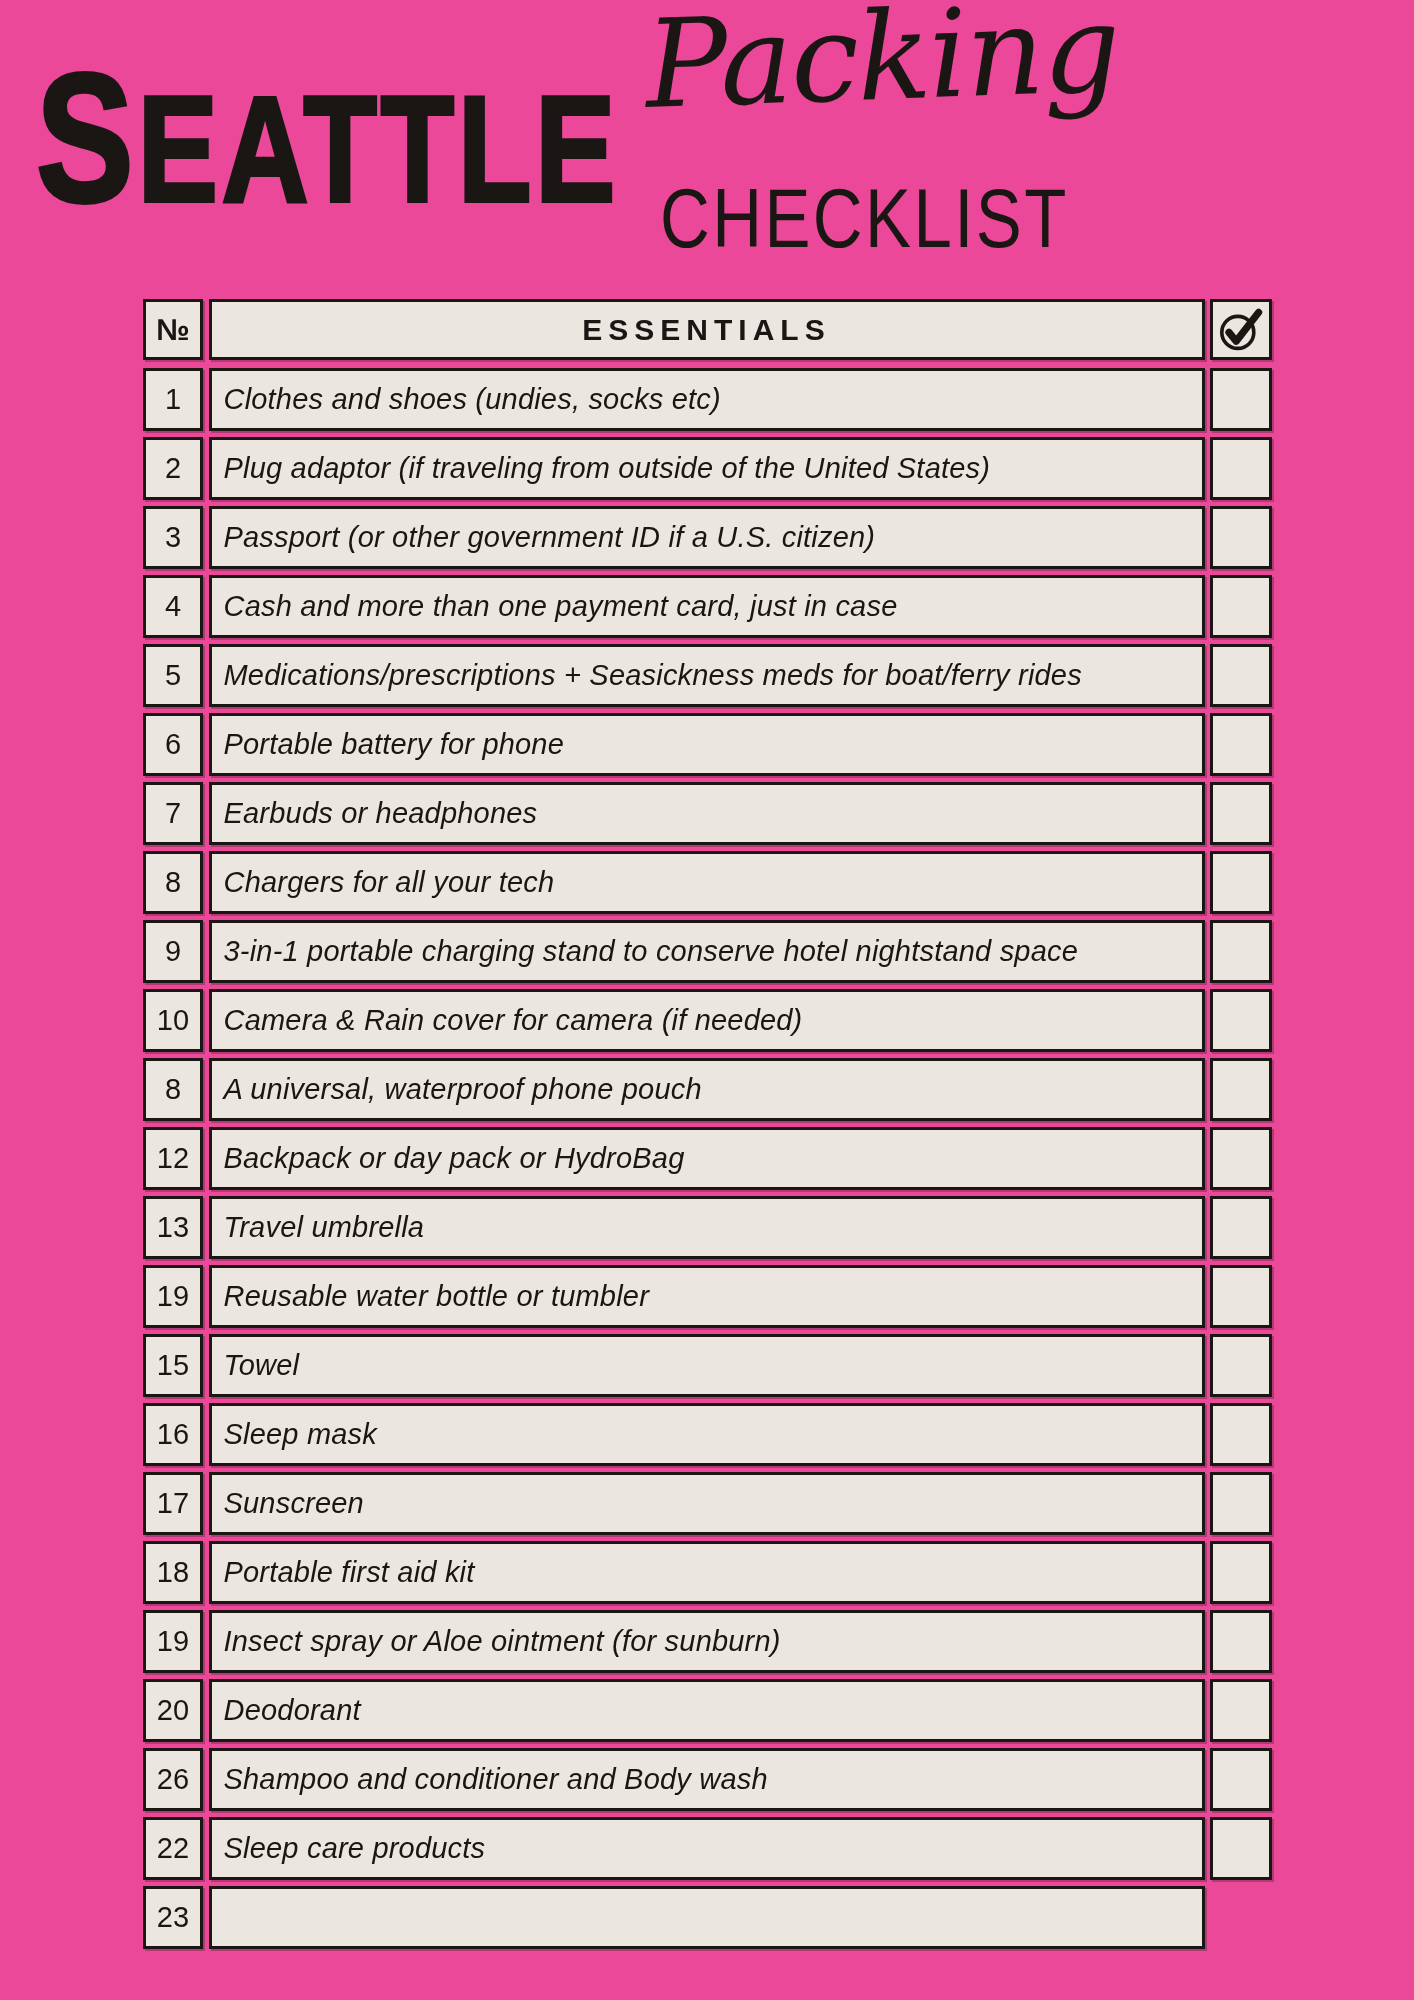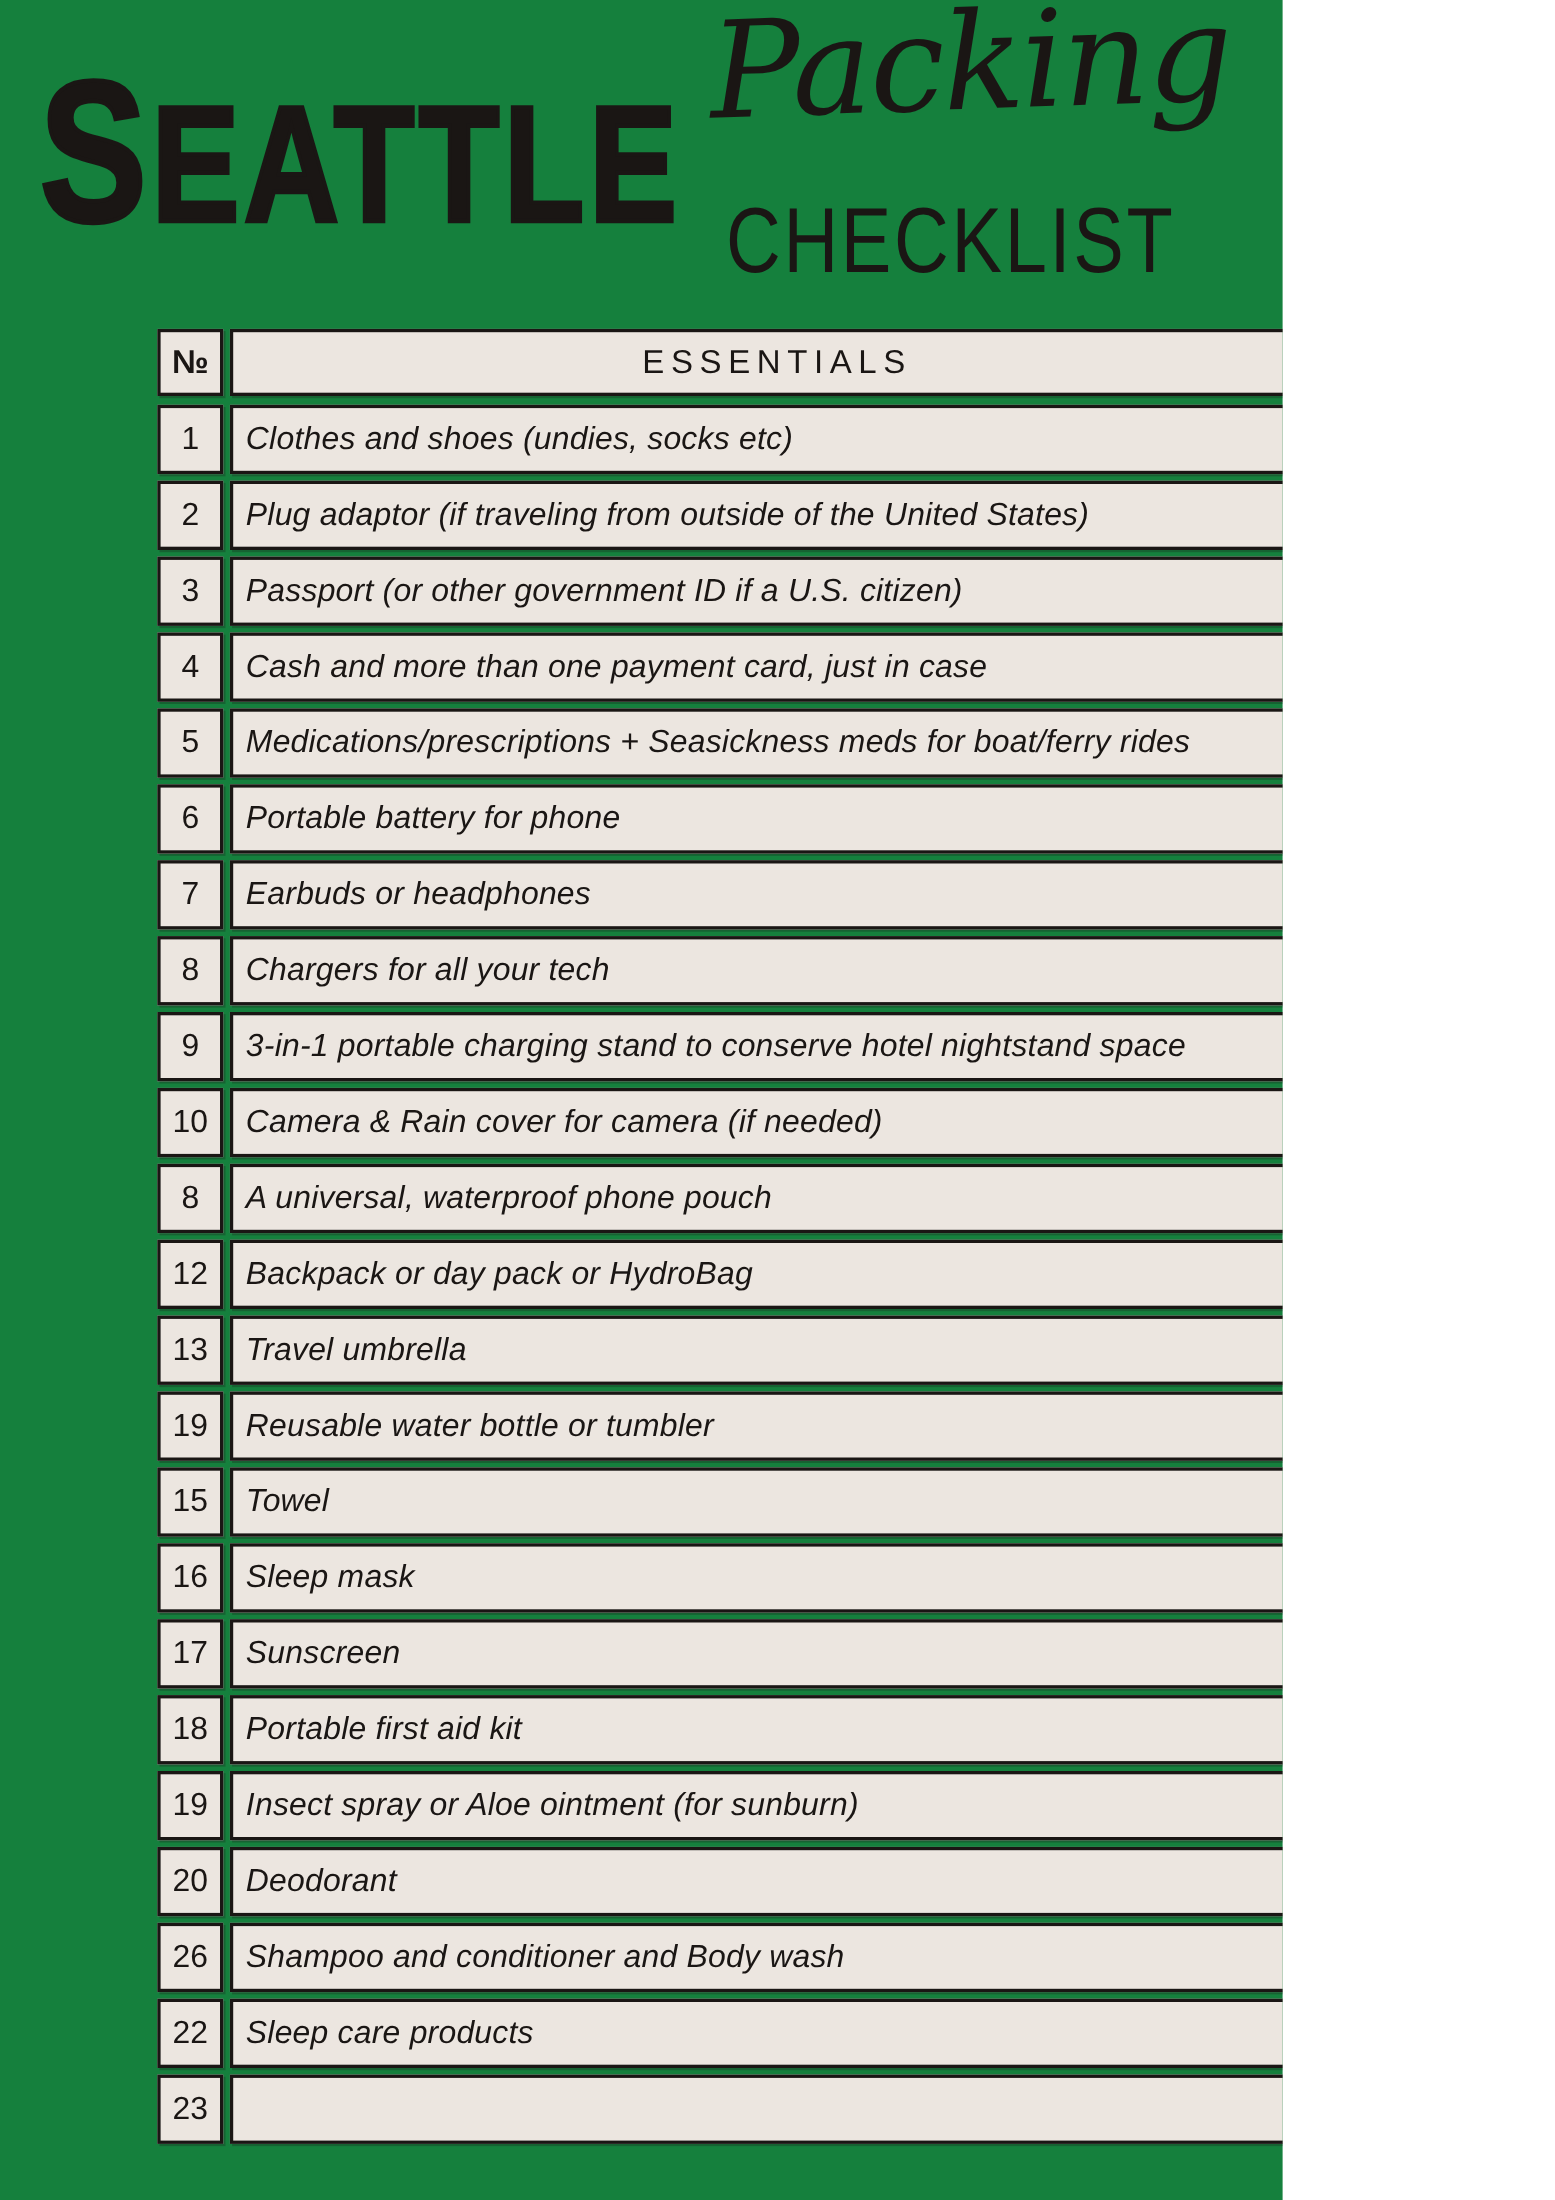--- a/index.html
+++ b/index.html
@@ -1,19 +1,19 @@
 <!DOCTYPE html>
 <html><head>
 <meta charset="utf-8">
 <style>
   html,body{margin:0;padding:0;}
   .page{
     position:relative;
-    width:1166px;height:2000px;
-    background:#15803d;
+    width:1414px;height:2000px;
+    background:#ec4899;
     font-family:"Liberation Sans", sans-serif;
     color:#1a1614;
     overflow:hidden;
   }
 
   
   .seattle{
     position:absolute;left:36px;top:46px;
     font-size:150px;line-height:1;
     font-weight:700;
@@ -61,21 +61,21 @@
     background:#ece6e0;
     box-shadow:2px 2px 0 rgba(26,22,20,0.28);
     display:flex;align-items:center;
     box-sizing:border-box;
   }
   .cell.hdr{height:61px;}
   .cell.num{justify-content:center;font-size:29px;}
   .cell.text{padding:0 10px 0 12px;font-size:29px;letter-spacing:0.2px;white-space:nowrap;overflow:hidden;font-style:italic;}
   .cell.check{justify-content:center;}
   .numhdr{justify-content:center;font-size:30px;font-weight:700;}
-  .esshdr{justify-content:center;font-size:30px;font-weight:400;letter-spacing:6px;}
+  .esshdr{justify-content:center;font-size:30px;font-weight:700;letter-spacing:6px;}
   .checkhdr{justify-content:center;}
   .checkhdr svg{display:block;}
 </style>
 </head>
 <body>
 
 <div class="page">
 
   <div class="seattle">SEATTLE</div>
   <div class="packing">Packing</div>

